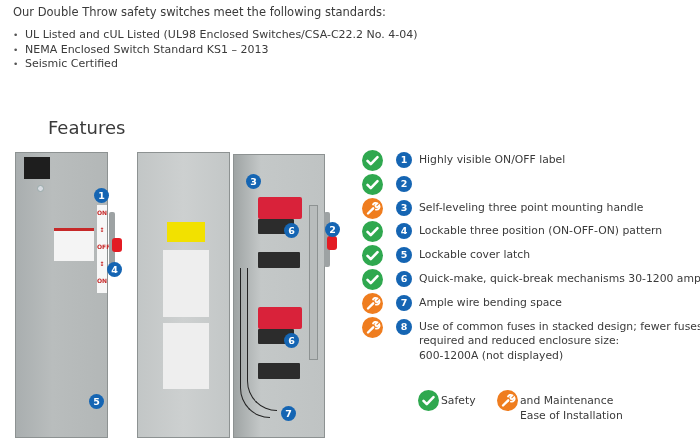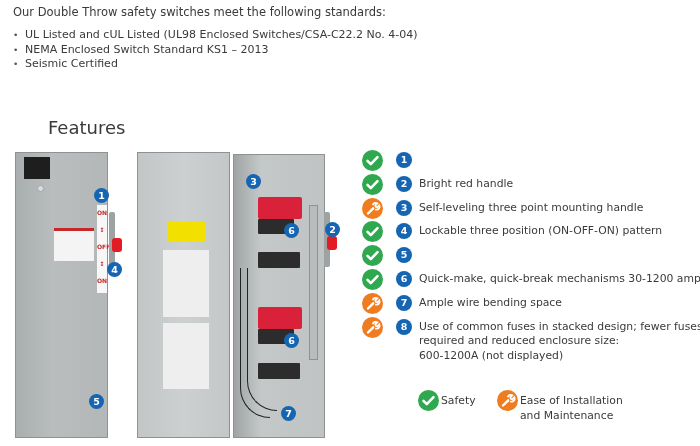--- a/index.html
+++ b/index.html
@@ -104,29 +104,29 @@
 </div>
 
 <div class="features-list">
   <div class="feat">
     <span class="ic safety">
         <svg viewBox="0 0 21 21">
           <path d="M5.5 10.8l3.3 3.3 6.7-6.9" stroke="#fff" stroke-width="2.6" fill="none" stroke-linecap="round" stroke-linejoin="round"></path>
         </svg>
       </span>
     <span class="num">1</span>
+    <span class="txt">Highly visible ON/OFF label</span>
   </div>
   <div class="feat">
     <span class="ic safety">
         <svg viewBox="0 0 21 21">
           <path d="M5.5 10.8l3.3 3.3 6.7-6.9" stroke="#fff" stroke-width="2.6" fill="none" stroke-linecap="round" stroke-linejoin="round"></path>
         </svg>
       </span>
     <span class="num">2</span>
-    <span class="txt">Bright red handle</span>
   </div>
   <div class="feat">
     <span class="ic ease">
         <svg viewBox="0 0 21 21">
           <path d="M6 15.5l5.2-5.2" stroke="#fff" stroke-width="2.4" stroke-linecap="round"></path>
           <path d="M11 6.5a3 3 0 0 1 4.3-1.2l-2 2 .5 1.5 1.5.5 2-2A3 3 0 0 1 13.9 11.6" stroke="#fff" stroke-width="1.8" fill="none" stroke-linecap="round"></path>
         </svg>
       </span>
     <span class="num">3</span>
     <span class="txt">Self-leveling three point mounting handle</span>
@@ -140,20 +140,21 @@
     <span class="num">4</span>
     <span class="txt">Lockable three position (ON-OFF-ON) pattern</span>
   </div>
   <div class="feat">
     <span class="ic safety">
         <svg viewBox="0 0 21 21">
           <path d="M5.5 10.8l3.3 3.3 6.7-6.9" stroke="#fff" stroke-width="2.6" fill="none" stroke-linecap="round" stroke-linejoin="round"></path>
         </svg>
       </span>
     <span class="num">5</span>
+    <span class="txt">Lockable cover latch</span>
   </div>
   <div class="feat">
     <span class="ic safety">
         <svg viewBox="0 0 21 21">
           <path d="M5.5 10.8l3.3 3.3 6.7-6.9" stroke="#fff" stroke-width="2.6" fill="none" stroke-linecap="round" stroke-linejoin="round"></path>
         </svg>
       </span>
     <span class="num">6</span>
     <span class="txt">Quick-make, quick-break mechanisms 30-1200 amps</span>
   </div>
@@ -193,17 +194,17 @@
     <span class="lbl">Safety</span>
   </div>
   <div class="legend-item" style="left:79px;">
     <span class="ic ease">
         <svg viewBox="0 0 21 21">
           <path d="M6 15.5l5.2-5.2" stroke="#fff" stroke-width="2.4" stroke-linecap="round"></path>
           <path d="M11 6.5a3 3 0 0 1 4.3-1.2l-2 2 .5 1.5 1.5.5 2-2A3 3 0 0 1 13.9 11.6" stroke="#fff" stroke-width="1.8" fill="none" stroke-linecap="round"></path>
         </svg>
       </span>
     <span class="lbl">
+      <span style="display:block">and Maintenance</span>
       <span style="display:block">Ease of Installation</span>
-      <span style="display:block">and Maintenance</span>
     </span>
   </div>
 </div>
 
 </body></html>

